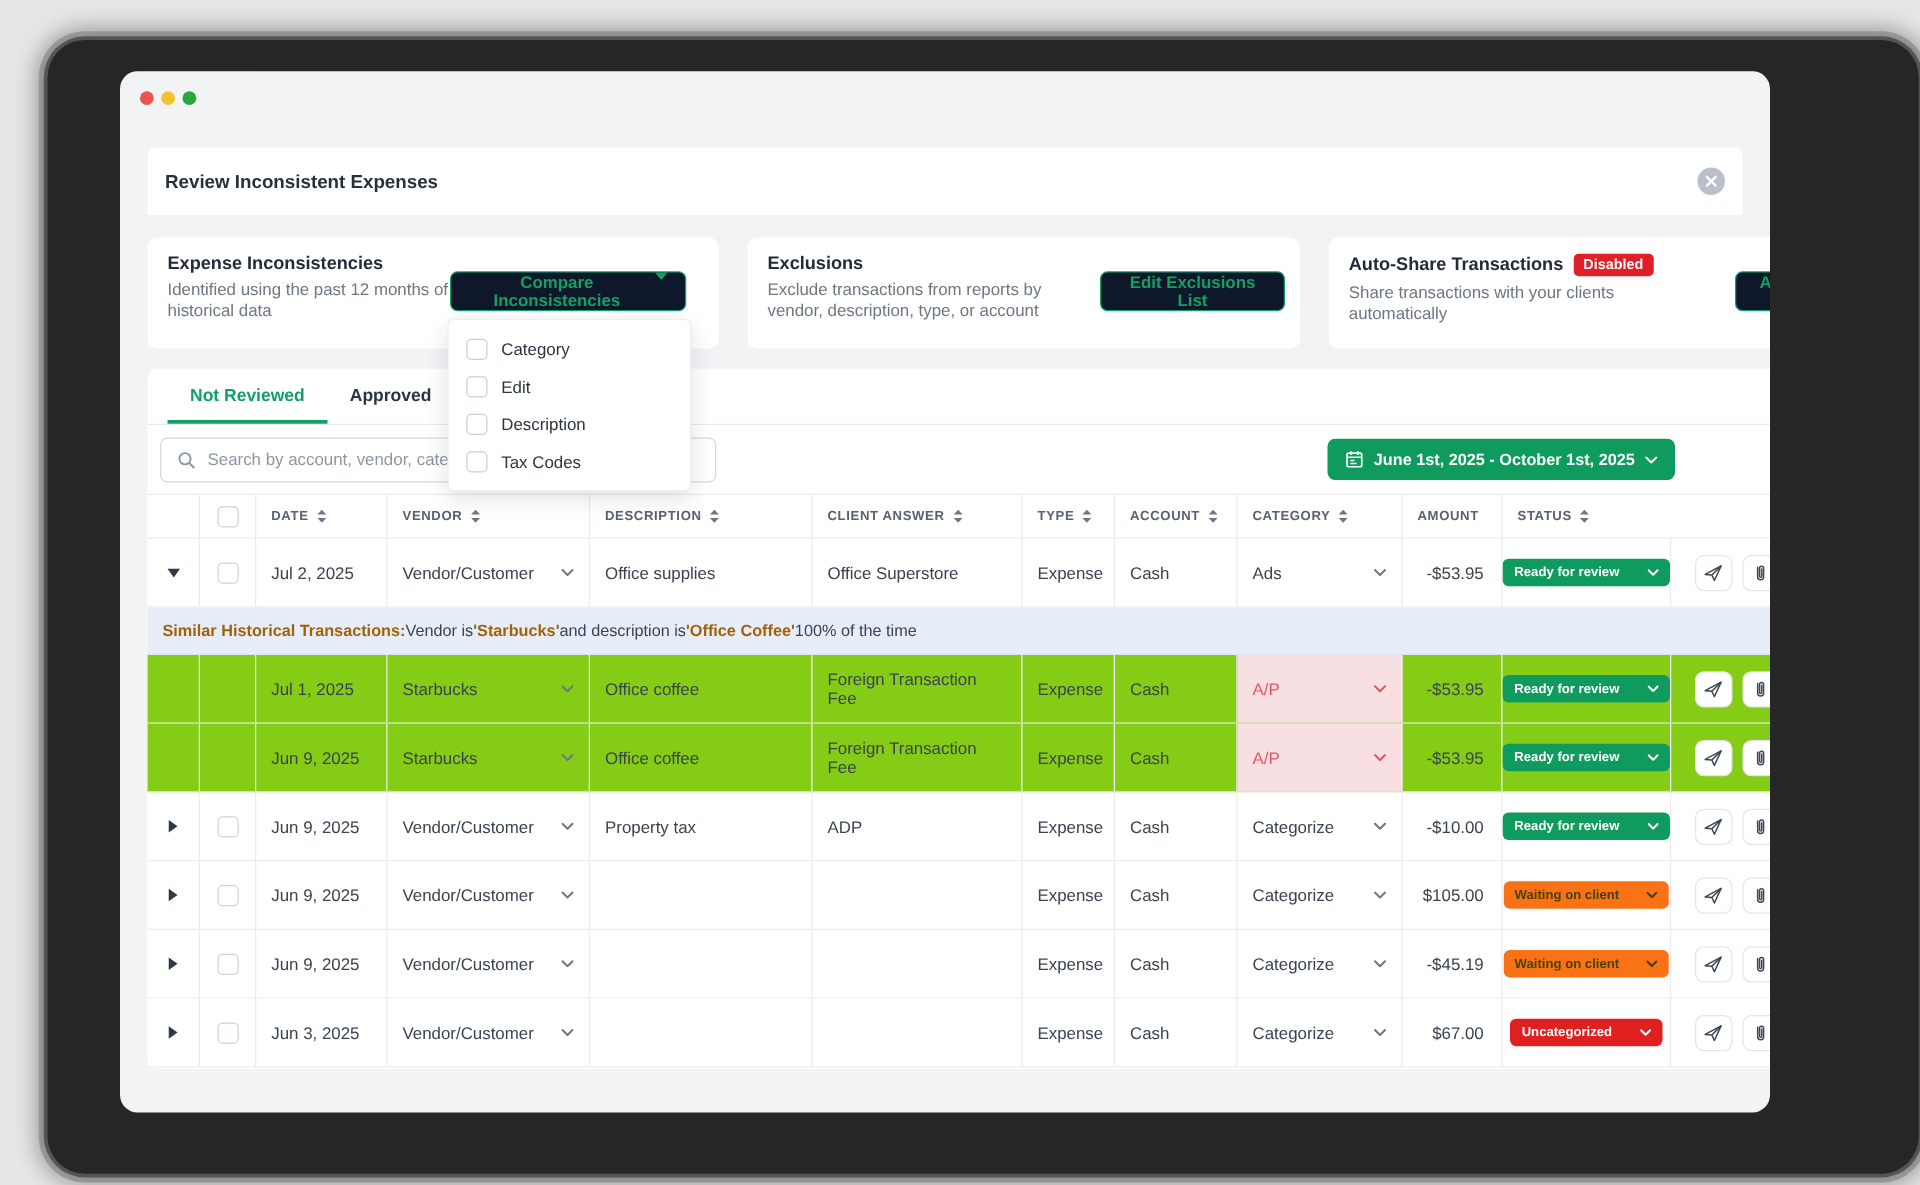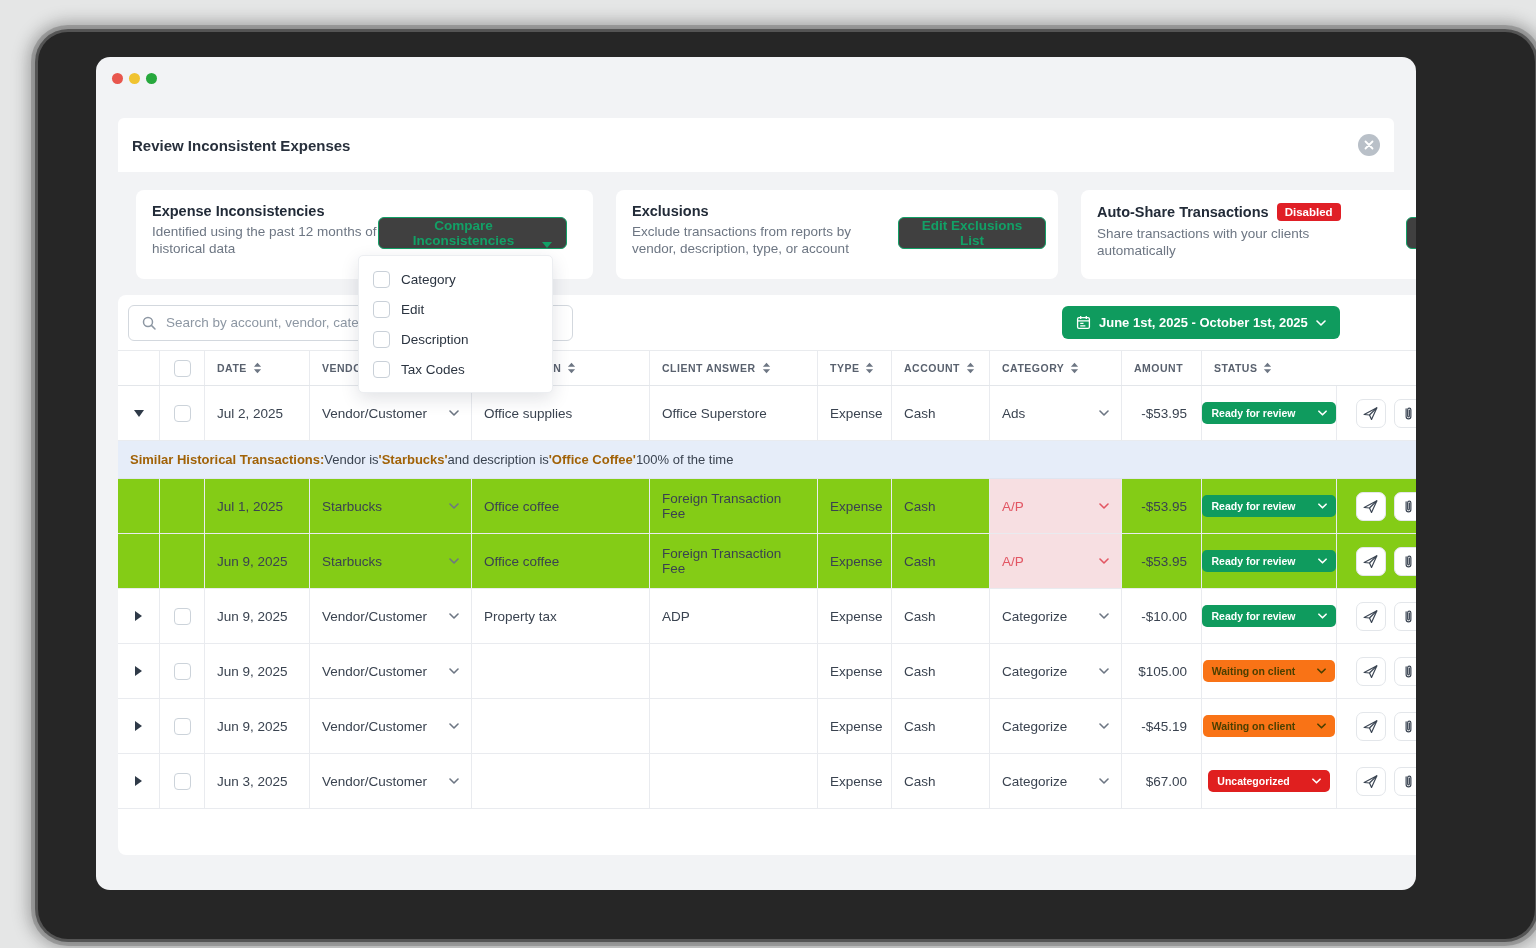--- a/index.html
+++ b/index.html
@@ -15,28 +15,28 @@
   .traffic { position:absolute; left:16px; top:16px; display:flex; gap:6px; }
   .dot { width:11px; height:11px; border-radius:50%; }
   .dot.red{ background:#e8564d; } .dot.yellow{ background:#f0c330; } .dot.green{ background:#27a83d; }
 
   .titlebar { position:absolute; left:22px; right:22px; top:61px; height:54px; background:#fff; border-radius:6px 6px 0 0;
     display:flex; align-items:center; padding:0 14px; }
   .titlebar h1 { font-size:15px; font-weight:700; color:#28303c; }
   .close-btn { margin-left:auto; width:22px; height:22px; border-radius:50%; background:#b9c0c8; display:flex; align-items:center; justify-content:center; cursor:pointer; }
 
   
-  .cards { position:absolute; left:40px; top:133px; display:flex; gap:23px; }
+  .cards { position:absolute; left:22px; top:133px; display:flex; gap:23px; }
   .card { background:#fff; border-radius:8px; height:89px; position:relative; padding:13px 16px; }
   .card-1 { width:457px; } .card-2 { width:442px; } .card-3 { width:453px; }
   .card-title { font-size:14.5px; font-weight:700; color:#222b38; display:flex; align-items:center; gap:8px; }
   .card-desc { font-size:13.5px; color:#6d7683; line-height:1.25; margin-top:5px; max-width:240px; }
   .card-2 .card-desc, .card-3 .card-desc { max-width:260px; }
-  .green-btn { position:absolute; top:27px; height:32px; border:1.5px solid #12a066; border-radius:6px; background:#404040;
-    color:#12a066; font-weight:700; font-size:13.5px; display:flex; align-items:flex-end; justify-content:center; gap:8px; padding:0 14px; cursor:pointer; font-family:inherit; }
+  .green-btn { position:absolute; top:27px; height:32px; border:1.5px solid #12a066; border-radius:6px; background:#0f172a;
+    color:#12a066; font-weight:700; font-size:13.5px; display:flex; align-items:flex-start; justify-content:center; gap:8px; padding:0 14px; cursor:pointer; font-family:inherit; }
   .card-1 .green-btn { right:26px; width:189px; }
   .card-2 .green-btn { right:12px; width:148px; }
   .card-3 .green-btn { right:16px; width:112px; }
   .caret-down { width:0; height:0; border-left:5px solid transparent; border-right:5px solid transparent; border-top:6px solid #12a066; }
   .badge-disabled { background:#e01f26; color:#fff; font-size:11.5px; font-weight:700; border-radius:4px; padding:3px 8px; }
 
   
   .menu { position:absolute; left:262px; top:198px; width:195px; background:#fff; border:1px solid #eceef1; border-radius:5px;
     box-shadow:0 6px 18px rgba(30,40,60,.13); padding:8px 0; z-index:60; }
   .menu-item { height:30px; display:flex; align-items:center; gap:11px; padding:0 14px; cursor:pointer; }
@@ -134,20 +134,24 @@
         <span class="badge-disabled">Disabled</span>
       </div>
       <div class="card-desc">Share transactions with your clients automatically</div>
       <button class="green-btn">
         <span>Auto-Share</span>
       </button>
     </div>
   </div>
 
   <div class="panel">
+    <div class="tabsrow">
+      <div class="tab active">Not Reviewed</div>
+      <div class="tab">Approved</div>
+    </div>
 
     <div class="toolbar">
       <div class="search">
         <svg width="16" height="16" viewBox="0 0 16 16" fill="none">
             <circle cx="7" cy="7" r="4.5" stroke="#8d97a3" stroke-width="1.5"></circle>
             <path d="M10.4 10.4 L14 14" stroke="#8d97a3" stroke-width="1.5" stroke-linecap="round"></path>
           </svg>
         <input type="text" placeholder="Search by account, vendor, cate" style="">
       </div>
       <button class="date-btn">

